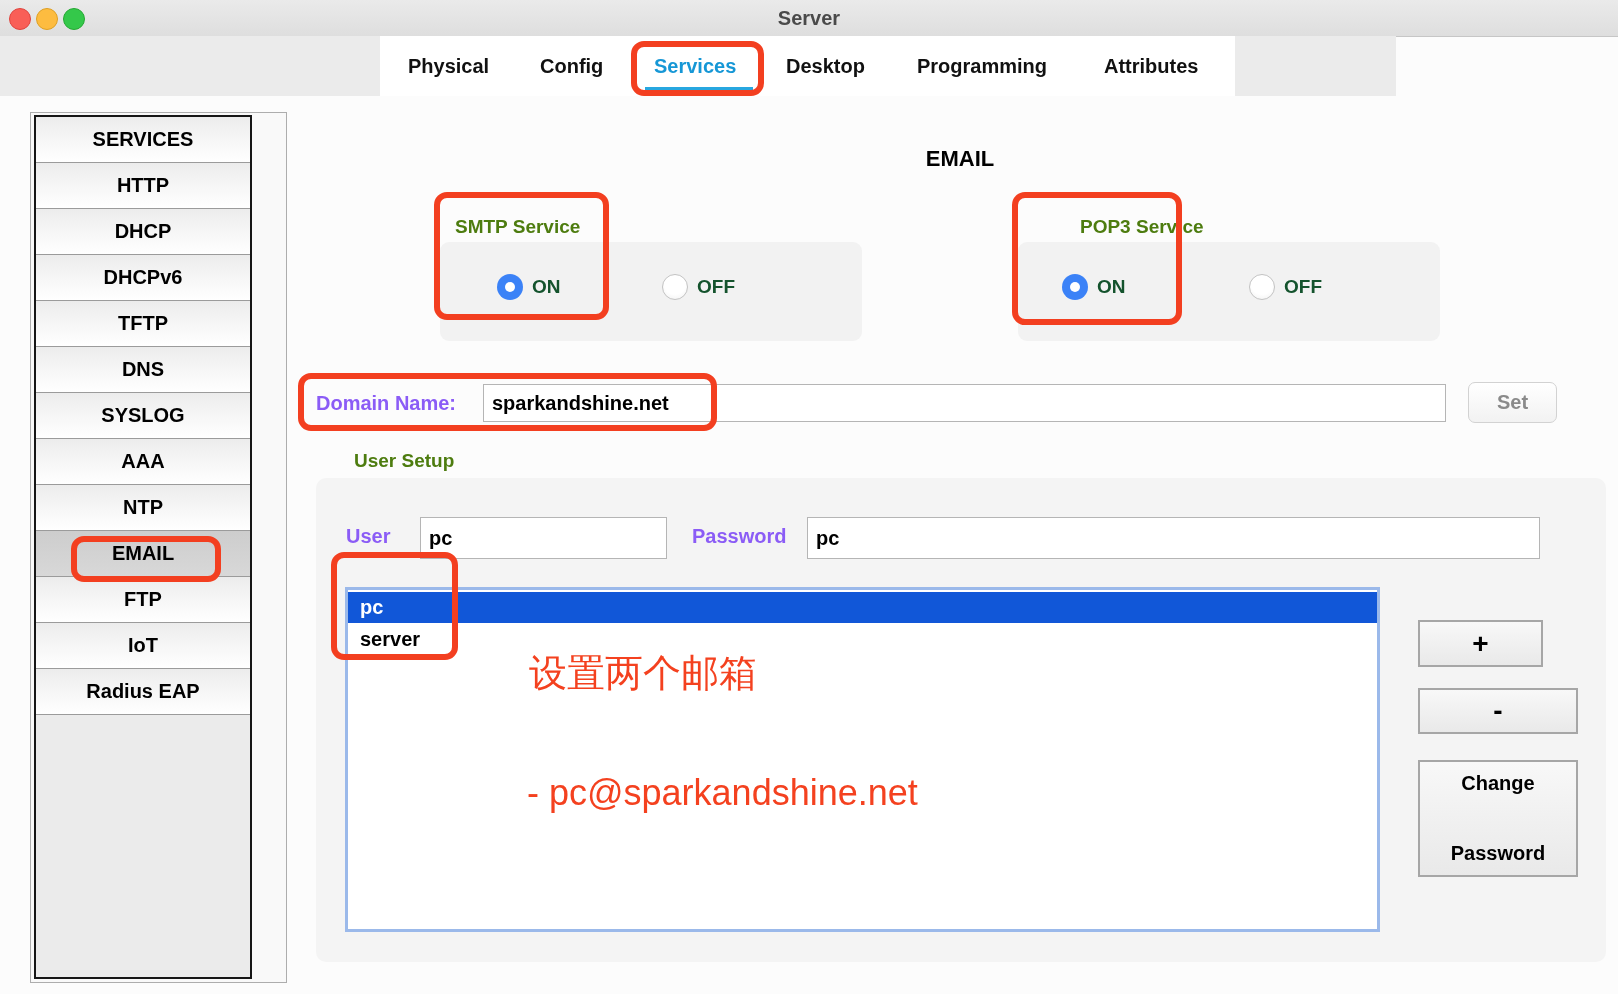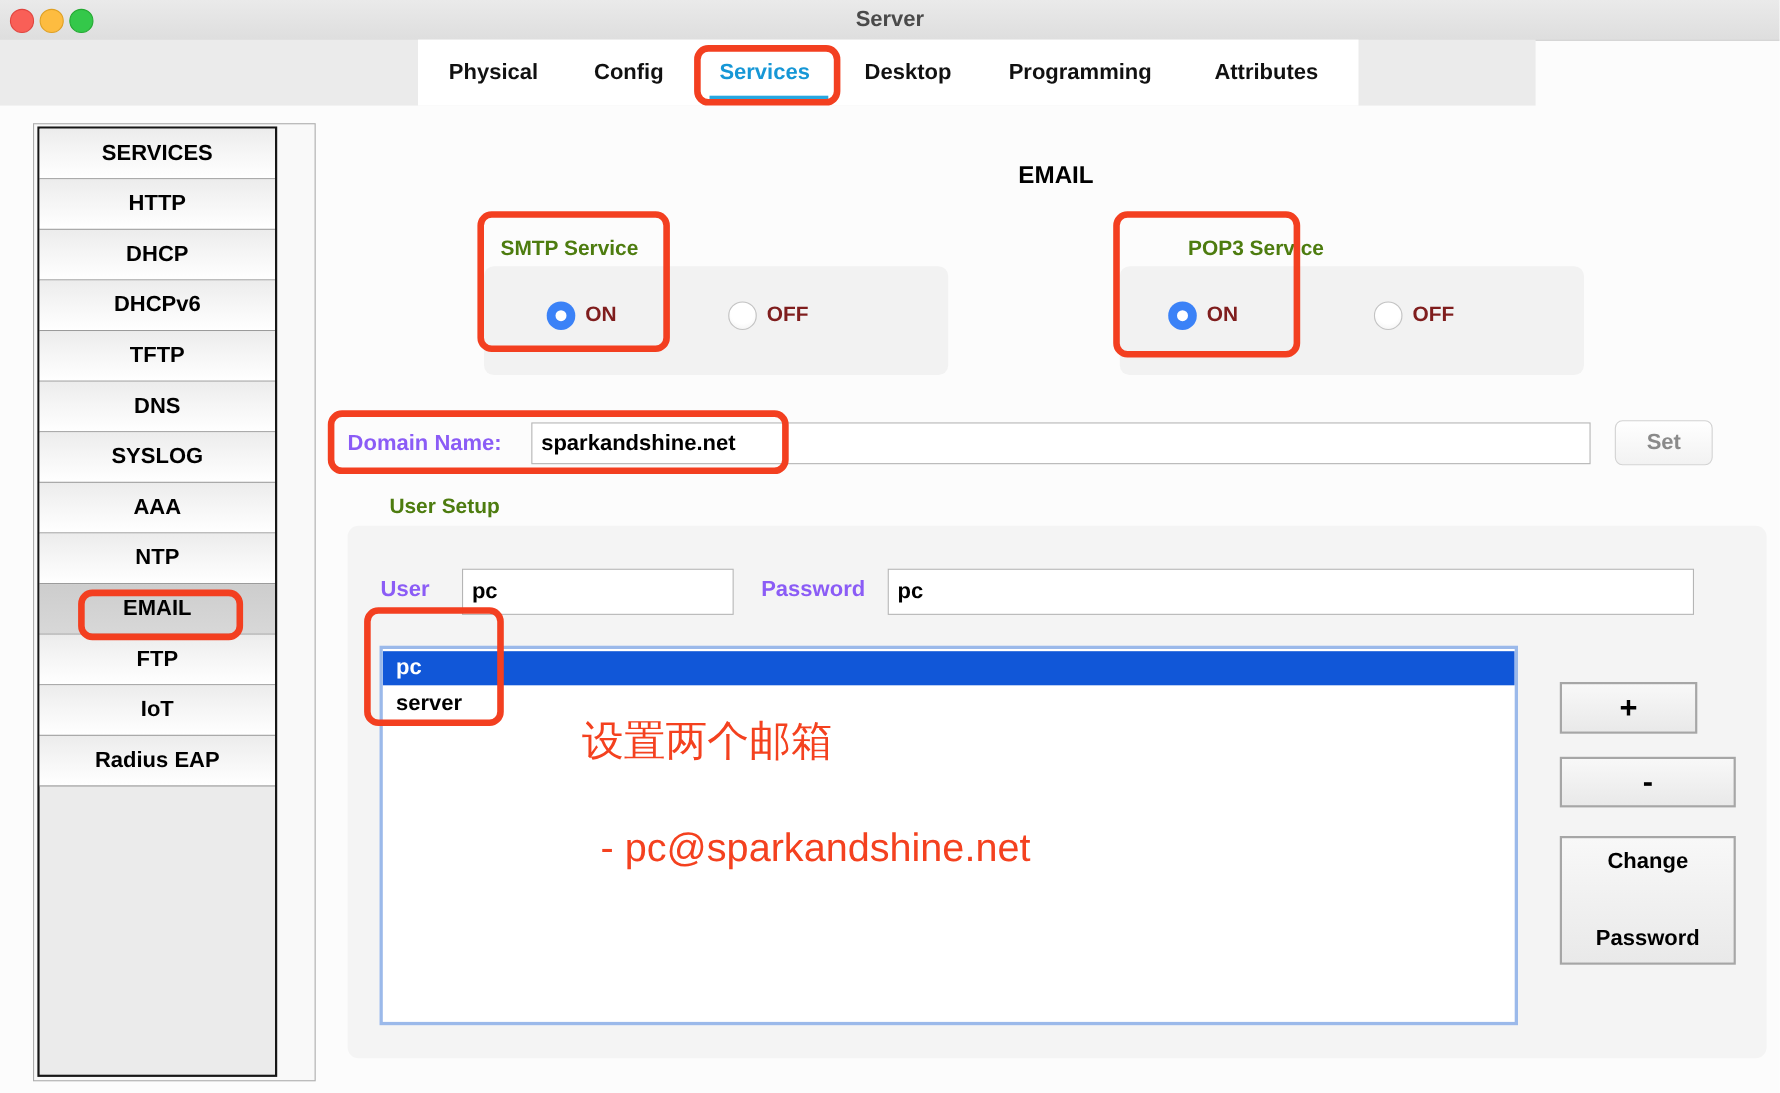--- a/index.html
+++ b/index.html
@@ -36,21 +36,21 @@
 
   
   .page-heading{position:absolute;left:860px;top:146px;width:200px;text-align:center;
     font-size:22px;font-weight:700;color:#000;}
   .grp-label{position:absolute;font-size:19px;font-weight:700;color:#4d7c0f;}
   .grpbox{position:absolute;background:#f2f2f2;border-radius:9px;}
   .radio{position:absolute;width:26px;height:26px;border-radius:50%;box-sizing:border-box;cursor:pointer;}
   .radio.on{background:#3b82f7;}
   .radio.on::after{content:"";position:absolute;left:8px;top:8px;width:10px;height:10px;border-radius:50%;background:#fff;}
   .radio.off{background:radial-gradient(circle at 50% 35%,#ffffff 55%,#efefef);border:1px solid #c3c3c3;}
-  .radio-label{position:absolute;font-size:19px;font-weight:700;color:#7f1d1d;line-height:26px;}
+  .radio-label{position:absolute;font-size:19px;font-weight:700;color:#14532d;line-height:26px;}
 
   .field-label{position:absolute;font-size:20px;font-weight:700;color:#8b5cf6;}
   .txt{position:absolute;border:1px solid #b5b5b5;background:#fff;font-family:"Liberation Sans",sans-serif;
     font-size:20px;font-weight:700;color:#000;padding:0 8px;box-sizing:border-box;outline:none;}
 
   .setbtn{position:absolute;left:1468px;top:382px;width:89px;height:41px;border-radius:7px;
     border:1px solid #d2d2d2;background:linear-gradient(#ffffff,#f2f2f2);
     font-family:"Liberation Sans",sans-serif;font-size:20px;font-weight:700;color:#8a8a8a;cursor:pointer;}
 
   .usetup-panel{position:absolute;left:316px;top:478px;width:1290px;height:484px;background:#f4f4f4;border-radius:10px;}
@@ -156,15 +156,15 @@
   </button>
 
   <div class="rbox" style="left:631px;top:41px;width:133px;height:55px;"></div>
   <div class="rbox" style="left:434px;top:192px;width:175px;height:128px;"></div>
   <div class="rbox" style="left:1012px;top:192px;width:170px;height:133px;"></div>
   <div class="rbox" style="left:298px;top:373px;width:419px;height:58px;"></div>
   <div class="rbox" style="left:71px;top:536px;width:150px;height:46px;"></div>
   <div class="rbox" style="left:331px;top:552px;width:127px;height:108px;"></div>
 
   <div class="rnote cn" style="left:529px;top:648px;">设置两个邮箱</div>
-  <div class="rnote mail" style="left:527px;top:750px;margin-left:19px;">- pc@sparkandshine.net</div>
+  <div class="rnote mail" style="left:527px;top:772px;">- pc@sparkandshine.net</div>
 
 </div>
 
 </body></html>

